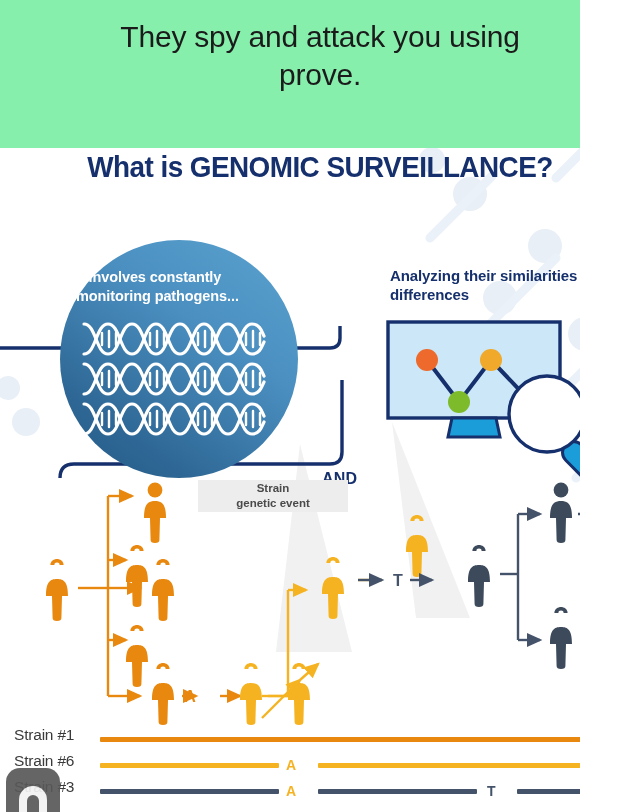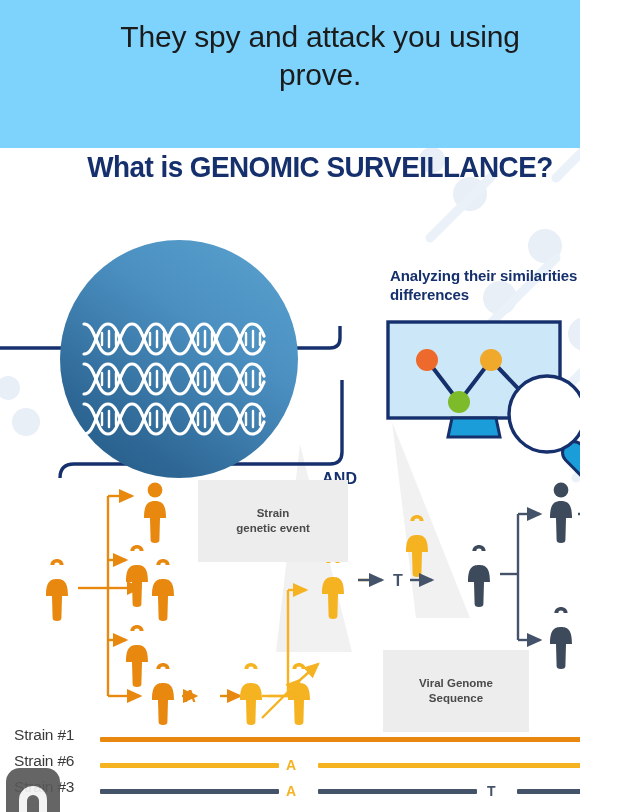--- a/index.html
+++ b/index.html
@@ -5,21 +5,21 @@
   html, body {
     margin: 0;
     padding: 0;
     background: #ffffff;
   }
   #page {
     position: relative;
     width: 580px;
     height: 812px;
     overflow: hidden;
-    background: #7dd3fc;
+    background: #86efac;
     font-family: "Liberation Sans", sans-serif;
   }
 
   
   .caption {
     position: absolute;
     left: 0;
     top: 18px;
     width: 640px;
     text-align: center;
@@ -127,21 +127,21 @@
 
   .chip {
     position: absolute;
     background: #ededed;
     color: #4a4a4a;
     font-family: "Liberation Sans", sans-serif;
     font-size: 11.5px;
     font-weight: bold;
     line-height: 15px;
     text-align: center;
-    padding: 26px 14px;
+    padding: 1px 14px;
   }
   .chip-mutation { left: 198px; top: 332px; width: 122px; }
   .chip-viral    { left: 383px; top: 502px; width: 118px; }
 
   
   .strains { position: absolute; left: 0; top: 578px; width: 640px; }
   .strain-row {
     position: relative;
     height: 26px;
     display: flex;
@@ -248,20 +248,21 @@
     </svg>
 
     <div class="head-title">What is GENOMIC SURVEILLANCE?</div>
 
     <svg style="position:absolute;left:0;top:0;" width="640" height="360" viewBox="0 0 640 360">
       <path d="M0 200 H 330 Q 340 200 340 190 L 340 178" fill="none" stroke="#15306c" stroke-width="3.4"></path>
       <path d="M60 330 Q 60 316 74 316 L 330 316 Q 342 316 342 304 L 342 232" fill="none" stroke="#15306c" stroke-width="3.4"></path>
     </svg>
 
     <div class="circle">
+      <div class="circle-text">It involves constantly monitoring pathogens...</div>
       <div class="dna-wrap">
         <svg width="190" height="34" viewBox="0 0 190 34">
           <g stroke="#ffffff" stroke-width="3.2" fill="none" stroke-linecap="round">
             <path d="M2 2 C 14 2, 14 32, 26 32 C 38 32, 38 2, 50 2 C 62 2, 62 32, 74 32 C 86 32, 86 2, 98 2 C 110 2, 110 32, 122 32 C 134 32, 134 2, 146 2 C 158 2, 158 32, 170 32 C 178 32, 180 24, 182 20"></path>
             <path d="M2 32 C 14 32, 14 2, 26 2 C 38 2, 38 32, 50 32 C 62 32, 62 2, 74 2 C 86 2, 86 32, 98 32 C 110 32, 110 2, 122 2 C 134 2, 134 32, 146 32 C 158 32, 158 2, 170 2 C 178 2, 180 10, 182 14"></path>
           </g>
           <g stroke="#ffffff" stroke-width="2.4" stroke-linecap="round">
             <line x1="20" y1="11" x2="20" y2="23"></line>
               <line x1="27" y1="9" x2="27" y2="25"></line>
               <line x1="34" y1="11" x2="34" y2="23"></line>
@@ -423,24 +424,20 @@
         <use href="#person" x="550" y="14"></use>
         <use href="#person" x="610" y="14"></use>
         <use href="#person-open" x="550" y="140"></use>
       </g>
     </svg>
 
     <div class="chip chip-mutation">
       <div>Strain</div>
       <div>genetic event</div>
     </div>
-    <div class="chip chip-viral">
-      <div>Viral Genome</div>
-      <div>Sequence</div>
-    </div>
 
     <div class="strains">
 
       <div class="strain-row">
         <div class="strain-label">Strain #1</div>
         <div class="strain-track">
           <div class="seg" style="left:0%;width:100%;background:#E8880F;"></div>
         </div>
       </div>
 

